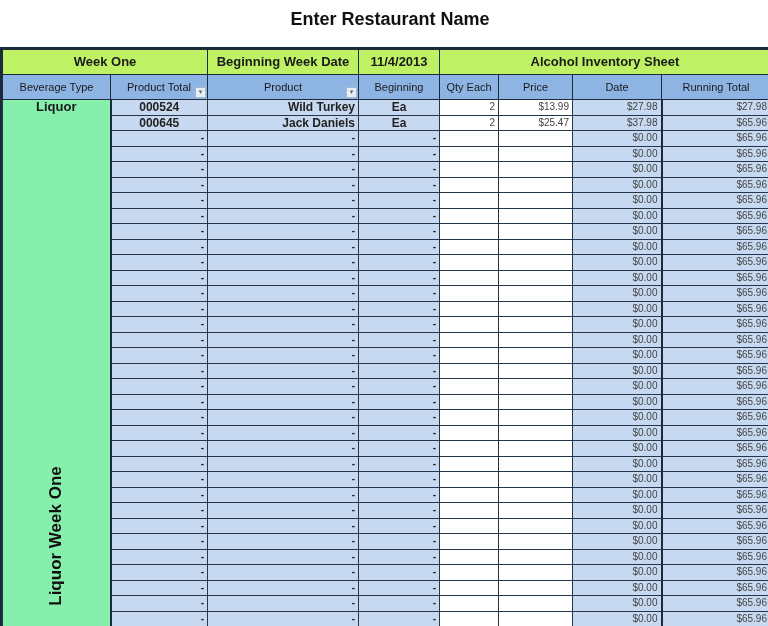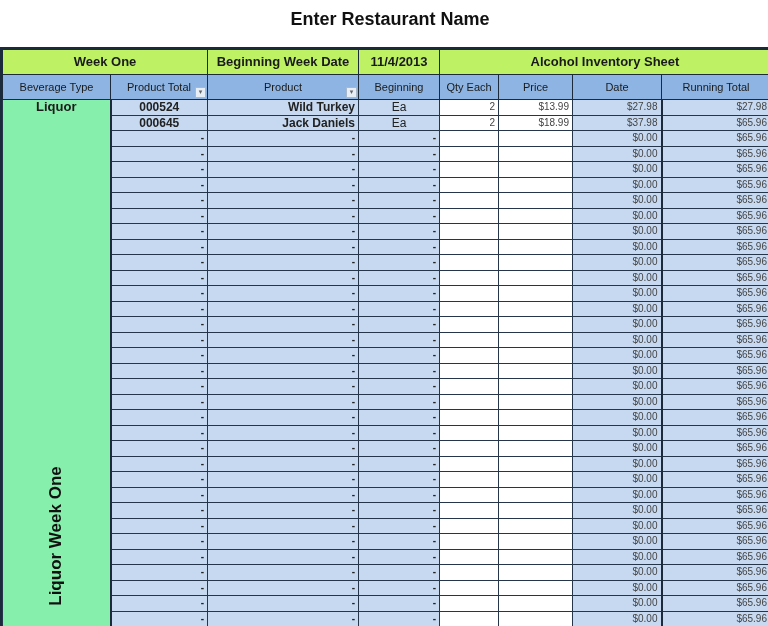--- a/index.html
+++ b/index.html
@@ -12,21 +12,21 @@
   .h2 td { height:24px; background:#8db4e2; font-size:11px; font-weight:normal; color:#1a1a1a; text-align:center; position:relative; border:1.5px solid #1c2b3c; }
   .dd { position:absolute; right:1px; bottom:1px; width:9px; height:9px; background:#e8eef6; border:1px solid #a7b8cc; font-size:7px; line-height:8px; color:#666; text-align:center; }
   .bev { background:#86efac; vertical-align:top; text-align:center; font-size:13px; font-weight:bold; color:#1a1a1a; position:relative; border-right:2px solid #1c2b3c; }
   .bev-label { display:block; padding-top:0px; }
   .vwrap { position:absolute; left:0; right:0; bottom:0; height:180px; }
   .vwrap span { position:absolute; left:50%; top:50%; transform:translate(-50%,-50%) rotate(-90deg); white-space:nowrap; font-size:17px; font-weight:bold; color:#111; }
   .lb { background:#c6d9f1; }
   .wh { background:#ffffff; }
   .code { text-align:center; font-weight:bold; font-size:12px; color:#222; }
   .prod { text-align:right; font-weight:bold; font-size:12px; color:#222; }
-  .pack { text-align:center; font-weight:normal; font-size:12px; color:#222; }
+  .pack { text-align:center; font-weight:bold; font-size:12px; color:#222; }
   .dash { text-align:right; font-weight:bold; font-size:10px; color:#222; }
   .num { text-align:right; font-size:10px; color:#444; }
   .thick-r { border-right:2px solid #1c2b3c; }
 </style>
 </head>
 <body>
 
 <div class="title">Enter Restaurant Name</div>
 
 <div class="sheet">
@@ -71,21 +71,21 @@
           <td class="wh num">2</td>
           <td class="wh num">$13.99</td>
           <td class="lb num thick-r">$27.98</td>
           <td class="lb num">$27.98</td>
         </tr>
         <tr>
           <td class="lb code">000645</td>
           <td class="lb prod">Jack Daniels</td>
           <td class="lb pack">Ea</td>
           <td class="wh num">2</td>
-          <td class="wh num">$18.99</td>
+          <td class="wh num">$25.47</td>
           <td class="lb num thick-r">$37.98</td>
           <td class="lb num">$65.96</td>
         </tr>
         <tr>
           <td class="lb dash">-</td>
           <td class="lb dash">-</td>
           <td class="lb dash">-</td>
           <td class="wh num"></td>
           <td class="wh num"></td>
           <td class="lb num thick-r">$0.00</td>

